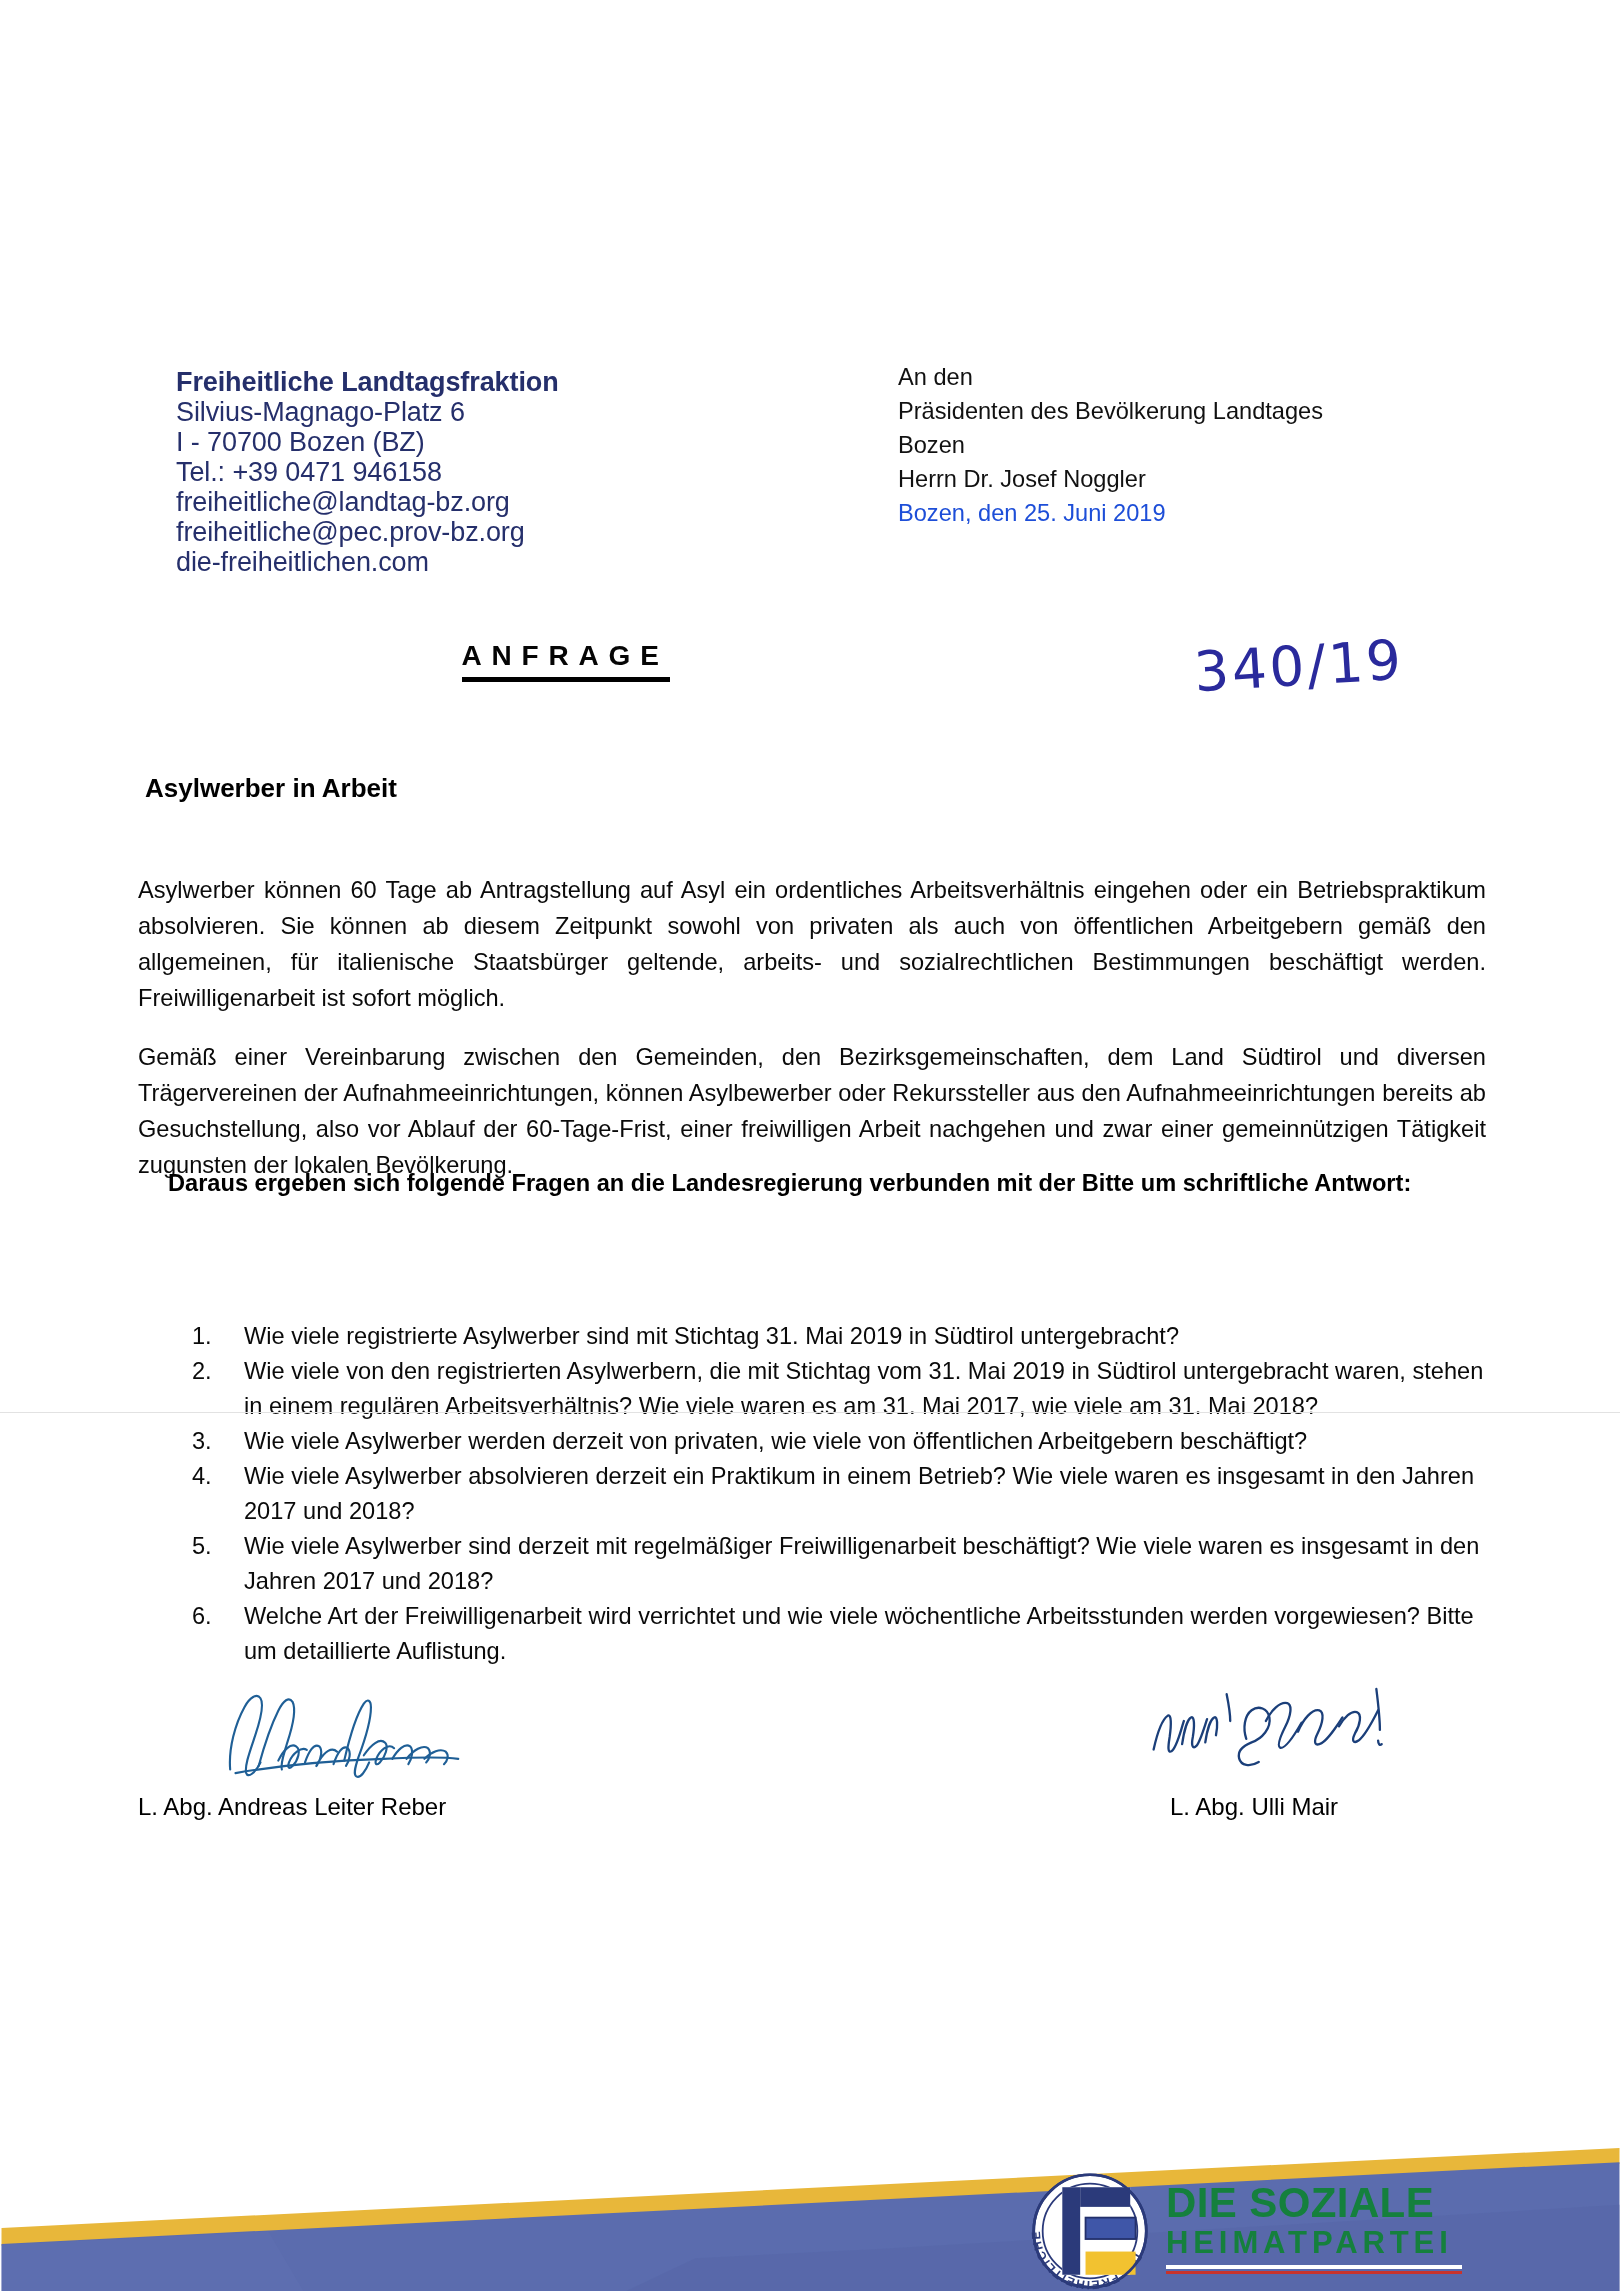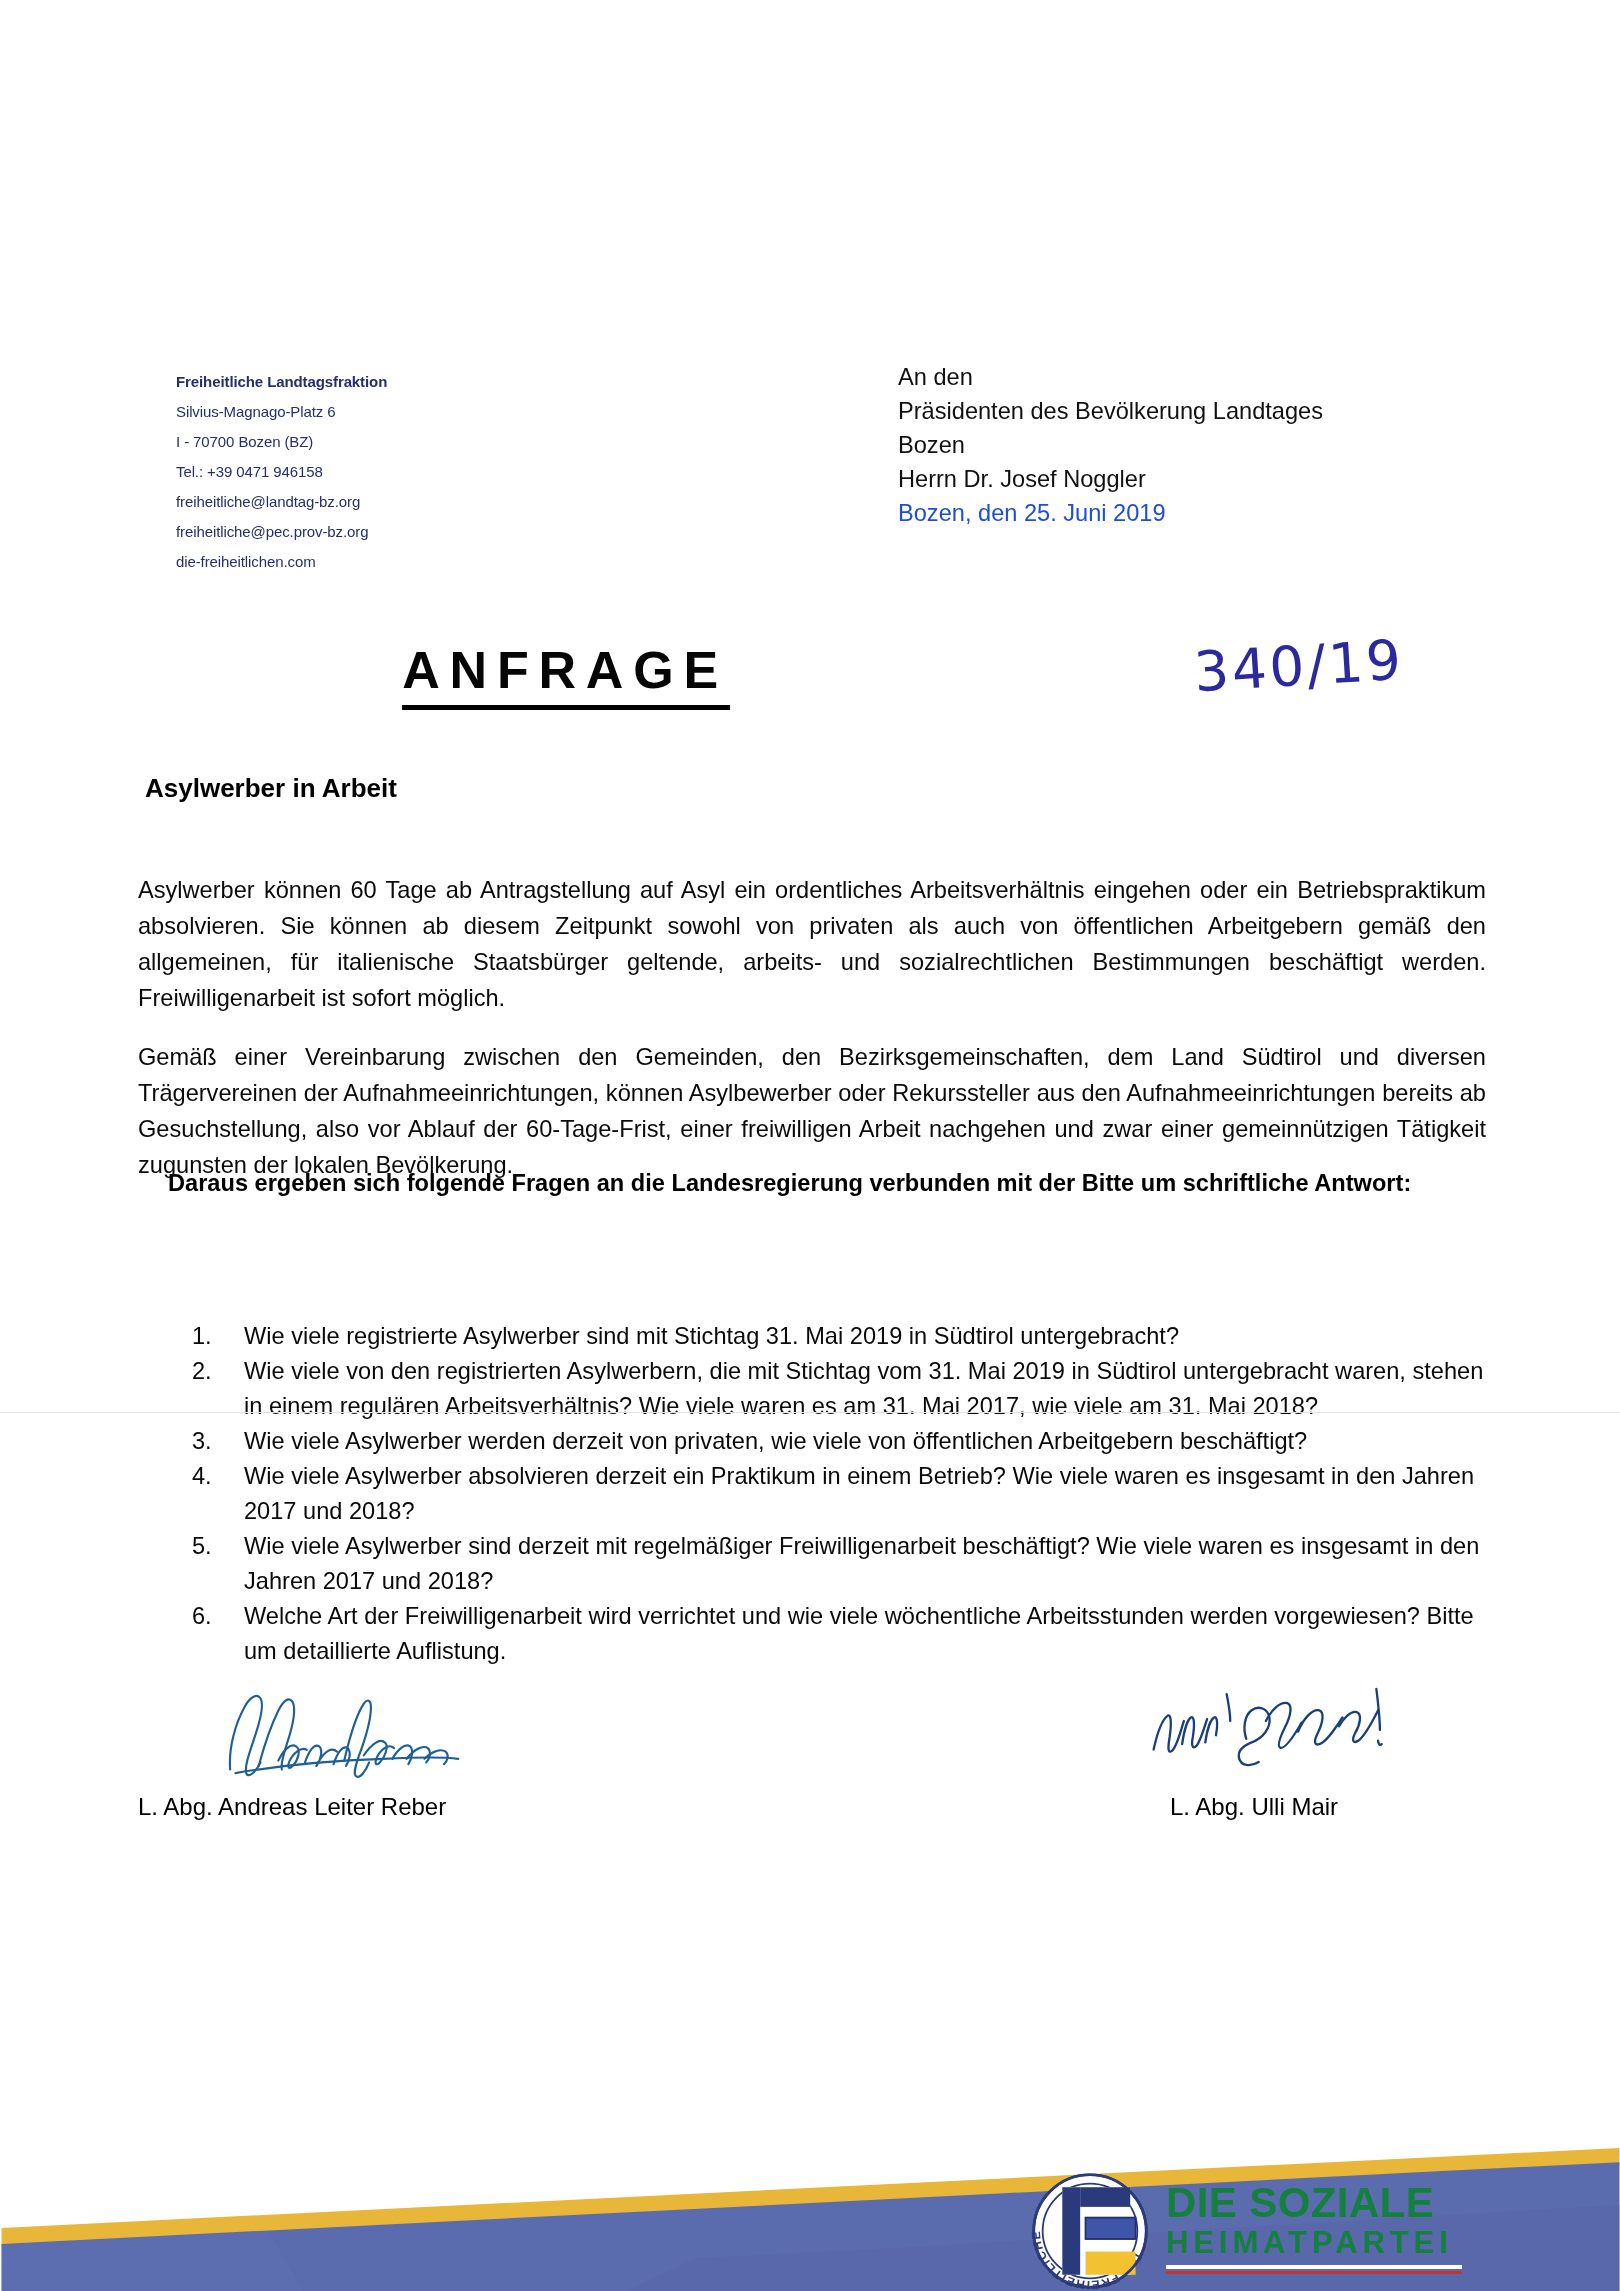--- a/index.html
+++ b/index.html
@@ -19,21 +19,21 @@
     background: #ffffff;
     overflow: hidden;
   }
 
   
   .letterhead {
     position: absolute;
     left: 176px;
     top: 367px;
     width: 419px;
-    font-size: 15px;
+    font-size: 27px;
     line-height: 30px;
     color: #252f6b;
     letter-spacing: -0.1px;
   }
   .letterhead .lh-line { white-space: nowrap; }
   .letterhead .lh-line.bold { font-weight: bold; }
 
   
   .recipient {
     position: absolute;
@@ -55,21 +55,21 @@
     white-space: nowrap;
   }
 
   
   .doc-title {
     position: absolute;
     left: 0;
     top: 640px;
     width: 1132px;
     text-align: center;
-    font-size: 52px;
+    font-size: 28px;
     font-weight: bold;
     letter-spacing: 9.8px;
     color: #050505;
   }
   .doc-title .title-inner {
     display: inline-block;
     border-bottom: 5.3px solid #000;
     padding-bottom: 4.5px;
     padding-right: 1.8px;
   }

